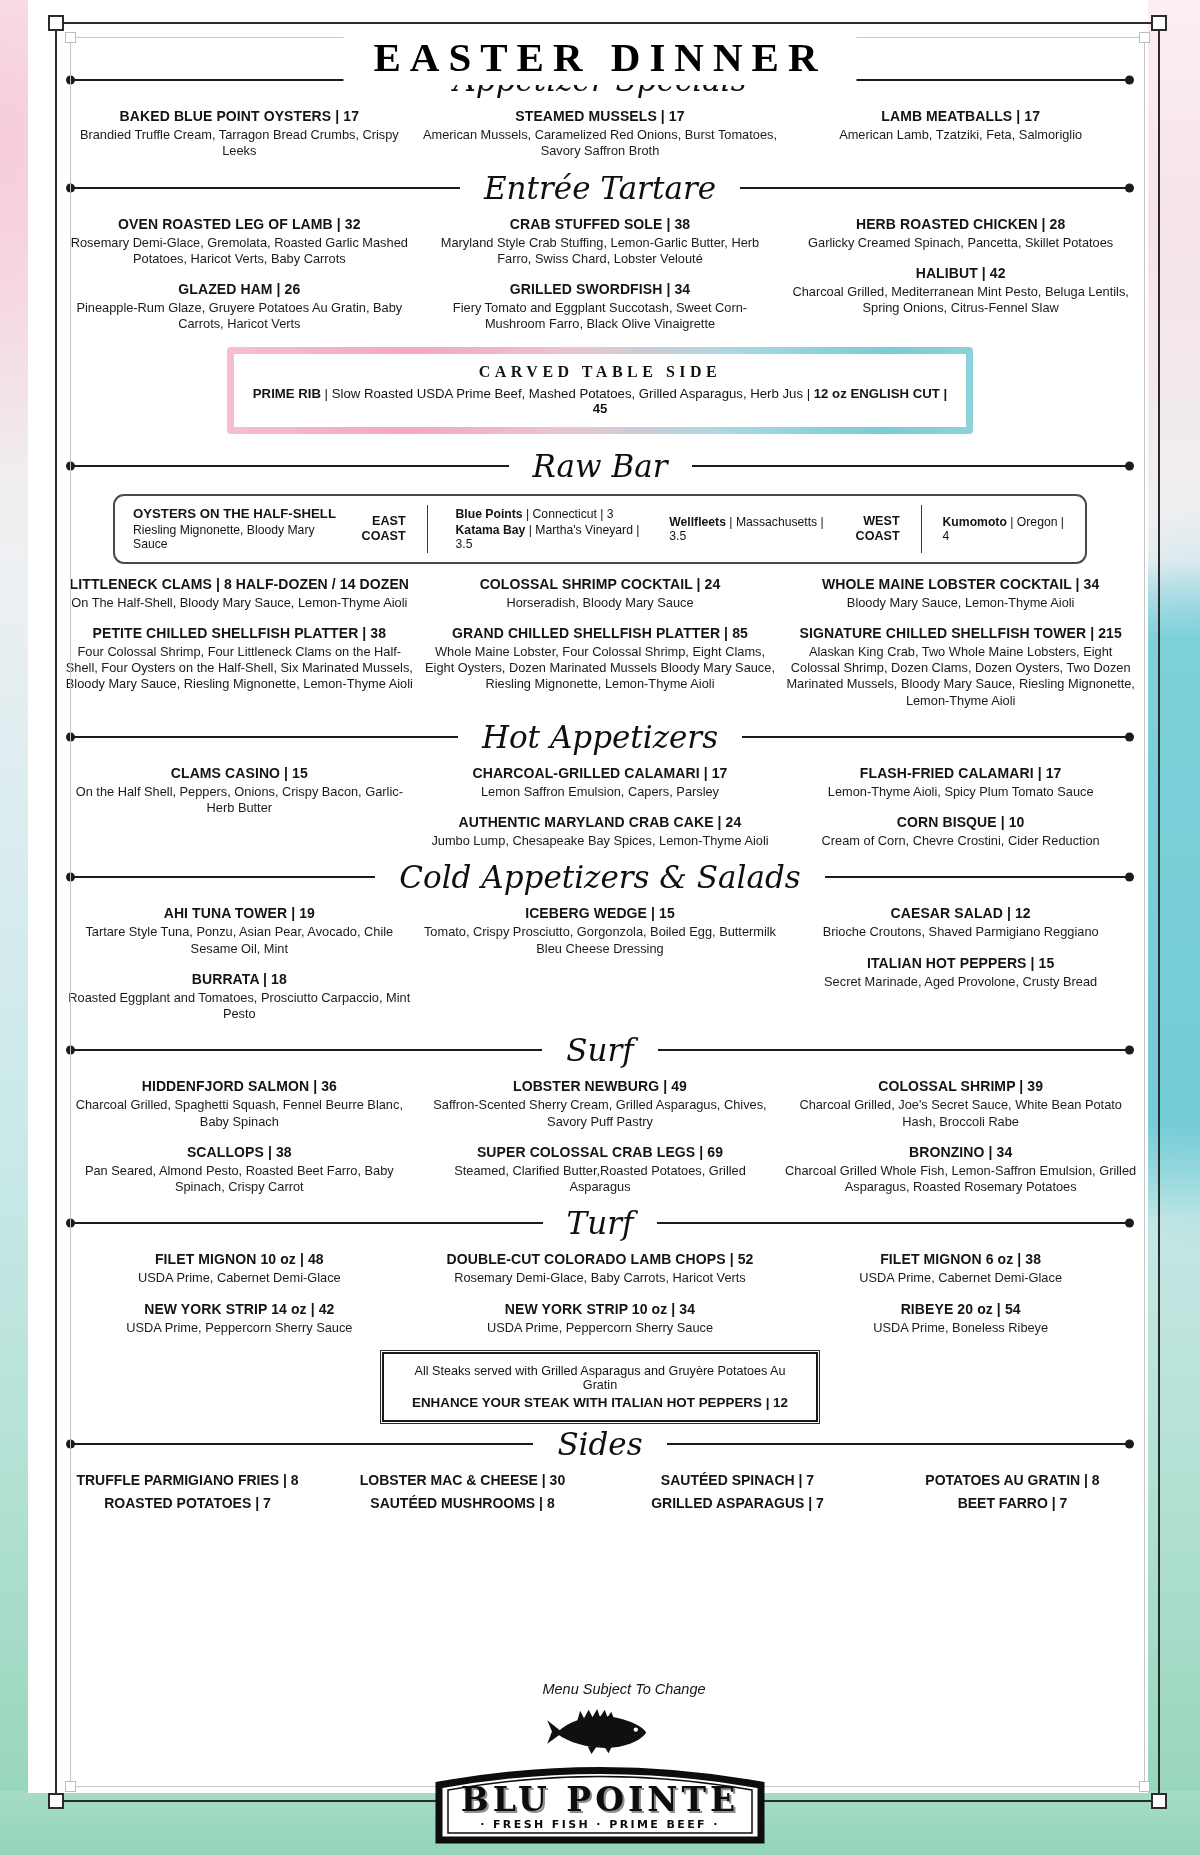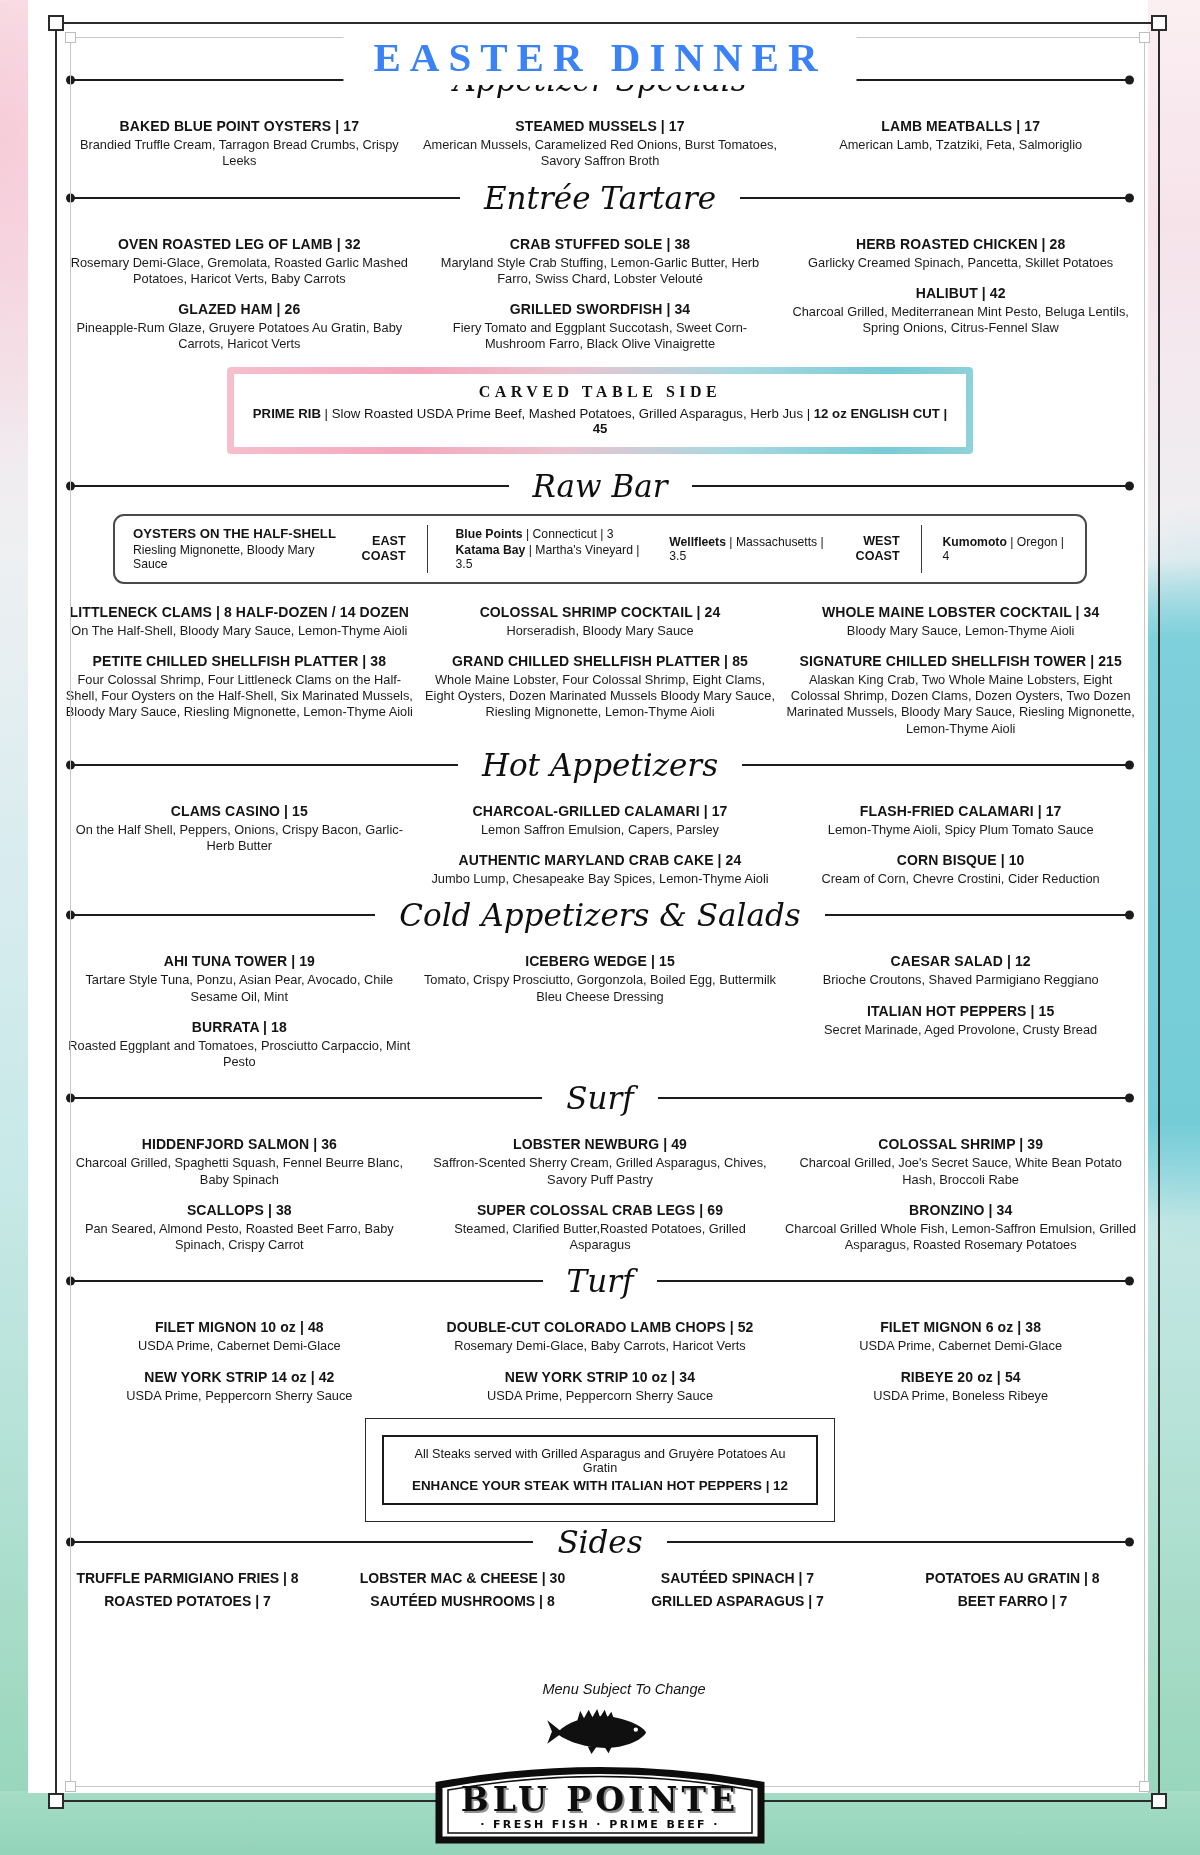--- a/index.html
+++ b/index.html
@@ -21,31 +21,31 @@
   
   .frame-outer{position:absolute;top:22px;left:55px;right:40px;bottom:53px;border:2px solid #2b2b2b;z-index:3;pointer-events:none;}
   .frame-inner{position:absolute;top:37px;left:70px;right:55px;bottom:68px;border:1px solid #c6c6c6;z-index:3;pointer-events:none;}
   .corn{position:absolute;width:12px;height:12px;border:2px solid #2b2b2b;background:#fff;}
   .c-tl{top:-9px;left:-9px}.c-tr{top:-9px;right:-9px}.c-bl{bottom:-9px;left:-9px}.c-br{bottom:-9px;right:-9px}
   .corn2{position:absolute;width:9px;height:9px;border:1px solid #bdbdbd;background:#fff;}
   .corn2.c-tl{top:-6px;left:-6px}.corn2.c-tr{top:-6px;right:-6px}.corn2.c-bl{bottom:-6px;left:-6px}.corn2.c-br{bottom:-6px;right:-6px}
 
   .main-title{position:absolute;top:2px;left:50%;transform:translateX(-50%);z-index:5;
     background:#fff;padding:4px 30px;white-space:nowrap;
-    font-family:"Liberation Serif",serif;font-weight:700;font-size:41px;letter-spacing:9px;color:#3b82f6;}
+    font-family:"Liberation Serif",serif;font-weight:700;font-size:41px;letter-spacing:9px;color:#000000;}
 
   .content{position:relative;z-index:2;padding-top:60px;}
 
   .sec-header{display:flex;align-items:center;width:1064px;margin:2px auto 10px;}
   .rule{flex:1;height:2px;background:#1c1c1c;position:relative;}
   .rule-l::before{content:"";position:absolute;left:-2px;top:50%;transform:translateY(-50%);width:9px;height:9px;border-radius:50%;background:#1c1c1c;}
   .rule-r::after{content:"";position:absolute;right:-2px;top:50%;transform:translateY(-50%);width:9px;height:9px;border-radius:50%;background:#1c1c1c;}
   .script{font-family:"DejaVu Serif",serif;font-style:italic;font-size:31px;padding:0 24px;white-space:nowrap;color:#0f0f0f;}
 
-  .grid3{display:grid;grid-template-columns:1fr 1fr 1fr;column-gap:6px;width:1076px;margin:20px auto 10px;}
+  .grid3{display:grid;grid-template-columns:1fr 1fr 1fr;column-gap:6px;width:1076px;margin:0 auto 10px;}
   .grid3 .mcol{display:flex;flex-direction:column;gap:14px;}
   .item{text-align:center;}
   .item-name{font-weight:700;font-size:14px;letter-spacing:.1px;white-space:nowrap;}
   .item-desc{font-size:12.8px;line-height:1.27;margin-top:3px;color:#1b1b1b;}
 
   .carved-wrap{width:732px;margin:14px auto;padding:7px;border-radius:4px;
     background:linear-gradient(95deg,#f7bfcd 0%,#f3a8bd 25%,#ecc3d0 45%,#a8d8e0 68%,#79cbd7 88%,#8fd2da 100%);}
   .carved-inner{background:#fff;text-align:center;padding:9px 12px 11px;}
   .carved-title{font-family:"Liberation Serif",serif;font-weight:700;font-size:16px;letter-spacing:4.5px;}
   .carved-line{font-size:13.2px;margin-top:5px;}
@@ -54,21 +54,21 @@
   .oyster{width:934px;margin:4px auto 12px;border:2px solid #4a4a4a;border-radius:11px;
     padding:9px 18px;display:flex;align-items:center;justify-content:space-between;gap:21px;background:#fff;}
   .oy-title{font-weight:700;font-size:13.2px;}
   .oy-sub{font-size:12.2px;margin-top:2px;}
   .coast{font-weight:700;font-size:12.6px;width:46px;line-height:1.15;text-align:right;}
   .vdiv{width:1px;align-self:stretch;background:#3a3a3a;}
   .oy-line{font-size:12.2px;}
   .oy-line b{font-weight:700;}
   .oy-items .oy-line{margin:2px 0;padding-left:7px;}
 
-  .steak-outer{width:436px;margin:14px auto 2px;border:1.5px solid #2a2a2a;padding:16px;background:#fff;}
+  .steak-outer{width:436px;margin:14px auto 2px;border:1.5px solid #2a2a2a;padding:1px;background:#fff;}
   .steak-inner{border:2.5px solid #1a1a1a;padding:10px 12px;text-align:center;}
   .steak-l1{font-size:12.6px;}
   .steak-l2{font-weight:700;font-size:13.4px;margin-top:3px;}
 
   .grid4{display:grid;grid-template-columns:1fr 1fr 1fr 1fr;column-gap:10px;width:1090px;margin:10px auto 4px;}
   .scol{display:flex;flex-direction:column;gap:7px;text-align:center;}
   .side-item{font-weight:700;font-size:14px;white-space:nowrap;}
 
   .footer{position:absolute;left:0;right:0;bottom:8px;z-index:6;text-align:center;}
   .note{font-style:italic;font-size:14.5px;margin-bottom:10px;color:#141414;font-family:"Liberation Sans",sans-serif;padding-left:48px;}

